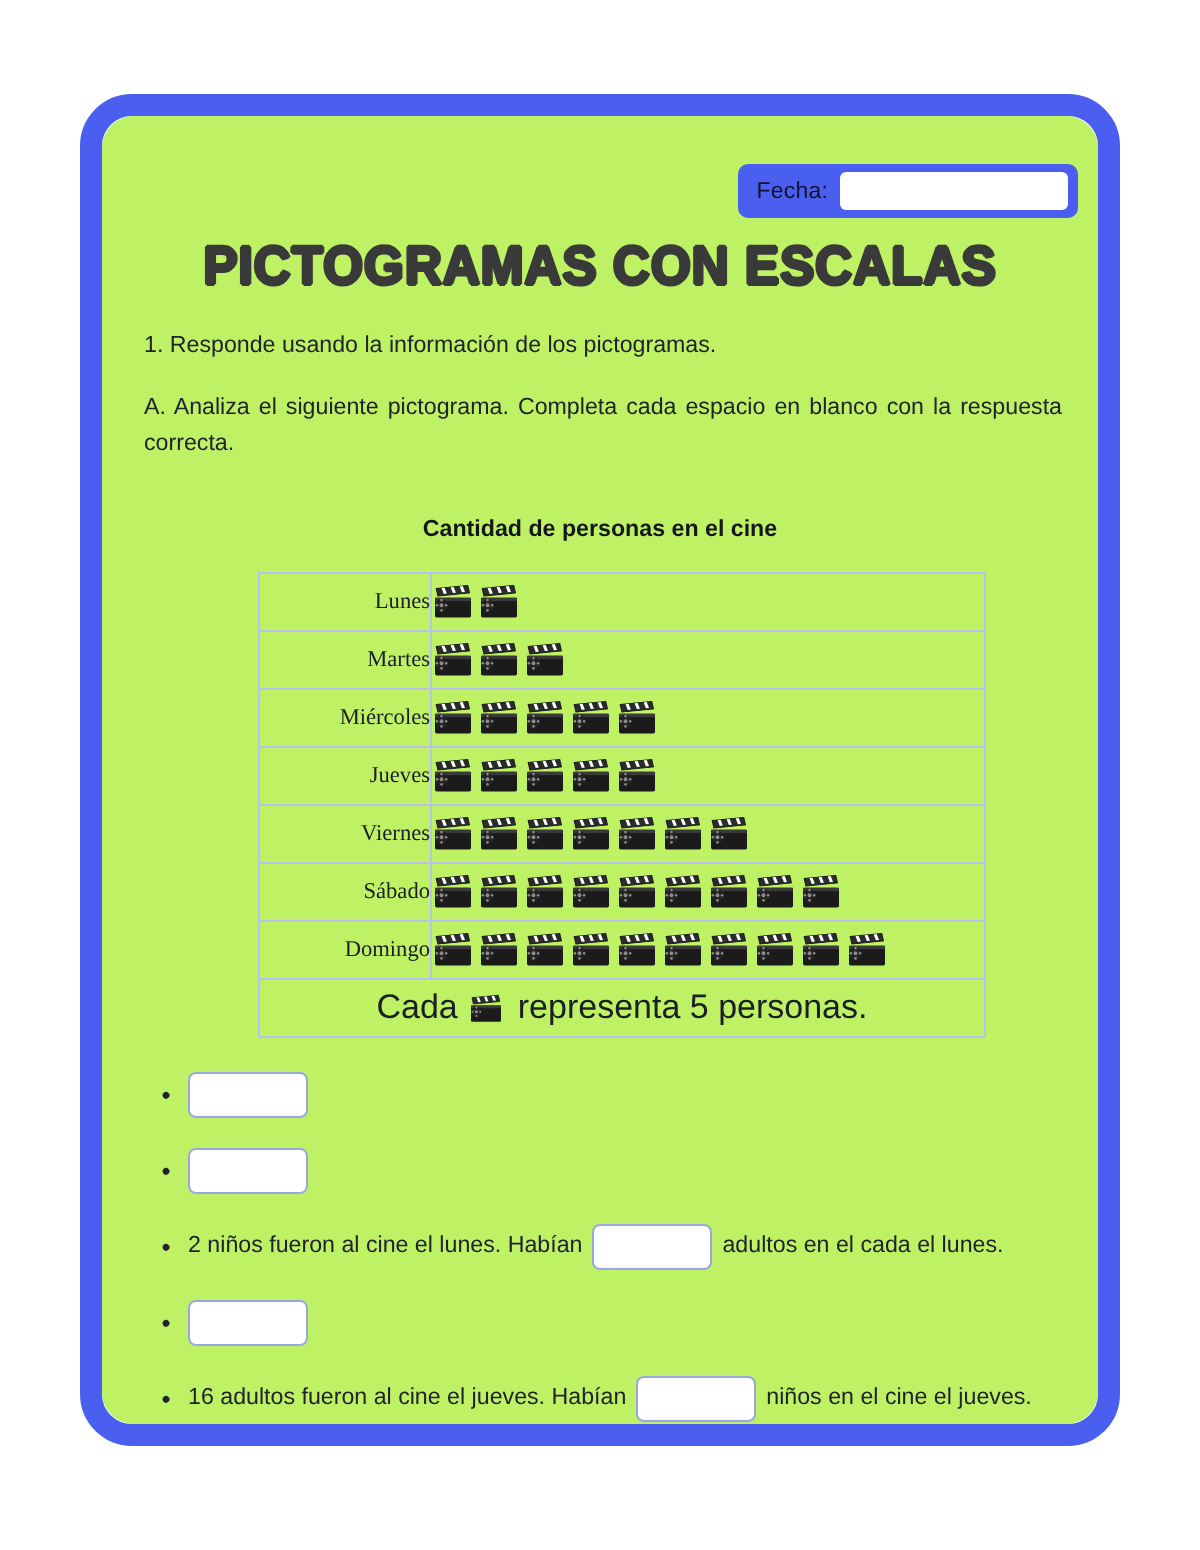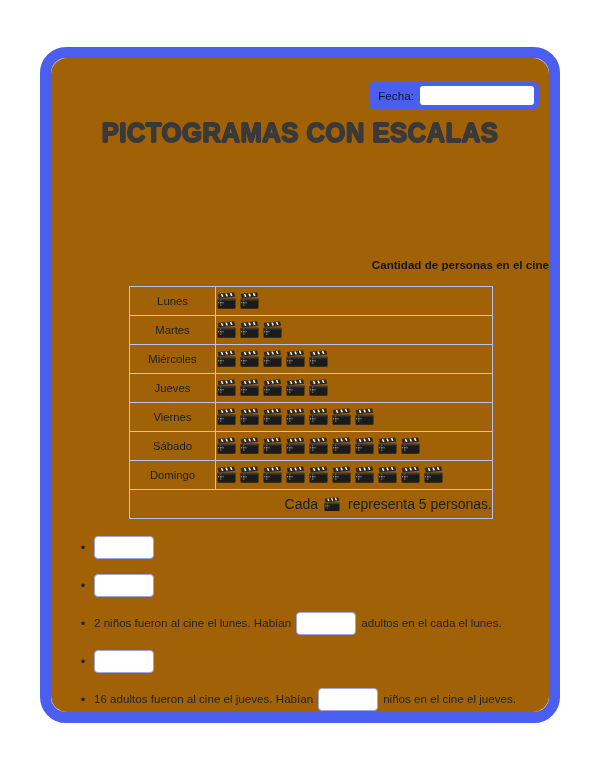--- a/index.html
+++ b/index.html
@@ -25,21 +25,21 @@
     height: 676px;
     box-sizing: border-box;
     border: 11px solid #4a5ef0;
     border-radius: 26px;
     background: #ffffff;
   }
   .sheet-inner {
     position: relative;
     width: 100%;
     height: 100%;
-    background: #a16207;
+    background: #bef264;
     border-radius: 16px;
     overflow: hidden;
   }
 
   
   .fecha-box {
     position: absolute;
     right: 10px;
     top: 24px;
     display: flex;
@@ -105,61 +105,62 @@
   .instr-justify {
     text-align: justify;
   }
 
   
   .table-caption {
     position: absolute;
     left: 0;
     right: 0;
     top: 200px;
-    text-align: right;
+    text-align: center;
     font-size: 11.6px;
     font-weight: 700;
     color: #14161c;
   }
   .picto-table {
     position: absolute;
     left: 78px;
     top: 228px;
     width: 364px;
     border-collapse: collapse;
     table-layout: fixed;
   }
   .picto-table td {
     border: 1px solid #b9c2ee;
     height: 28px;
     padding: 0;
     vertical-align: middle;
   }
   .day-cell {
     width: 85px;
-    text-align: center;
+    text-align: right;
     font-size: 11.3px;
     color: #1b1e26;
+    font-family: Liberation Serif, serif;
   }
   .icons-cell {
     padding-left: 5px;
     white-space: nowrap;
     font-size: 0;
   }
   .clap {
     display: inline-block;
     width: 21px;
     height: 18px;
     position: relative;
     margin-right: 2px;
     vertical-align: middle;
   }
   .legend-cell {
-    text-align: right;
-    font-size: 14px;
+    text-align: center;
+    font-size: 17px;
     color: #1b1e26;
     height: 30px;
   }
   .legend-inner {
     display: inline-flex;
     align-items: center;
     gap: 5px;
   }
 
   
@@ -216,20 +217,24 @@
 <div class="sheet-frame">
   <div class="sheet-inner">
 
     <div class="fecha-box">
       <span class="fecha-label">Fecha:</span>
       <input class="fecha-input" type="text" placeholder="" style="">
     </div>
 
     <div class="title">PICTOGRAMAS CON ESCALAS</div>
 
+    <div class="instructions">
+      <p class="instr-line">1. Responde usando la información de los pictogramas.</p>
+      <p class="instr-line instr-justify">A. Analiza el siguiente pictograma. Completa cada espacio en blanco con la respuesta correcta.</p>
+    </div>
 
     <div class="table-caption">Cantidad de personas en el cine</div>
 
     <table class="picto-table">
       <tbody>
           <tr>
             <td class="day-cell">Lunes</td>
             <td class="icons-cell"><span class="clap" style="width:21px;height:18px;"><svg viewBox="0 0 24 21" width="21" height="18" aria-hidden="true">
                   <g>
                     <rect x="1.5" y="8" width="21" height="11.5" rx="1" fill="#1b1b1b"></rect>

